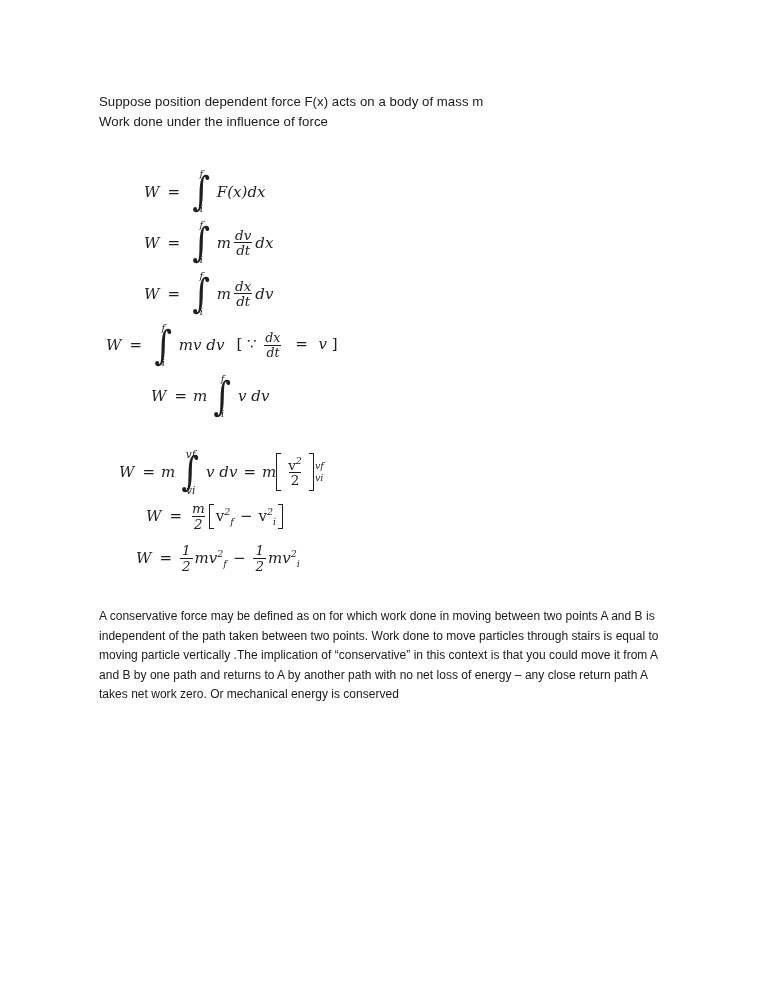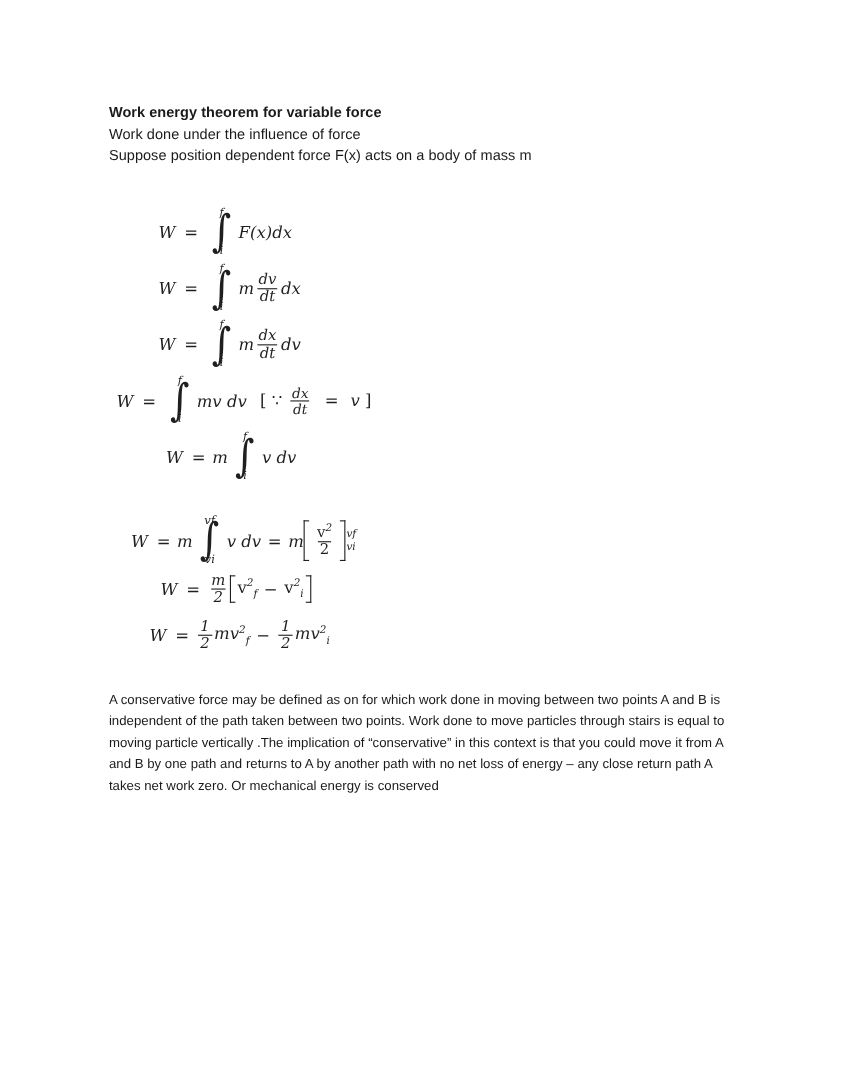--- a/index.html
+++ b/index.html
@@ -170,23 +170,22 @@
     color: #1a1a1a;
   }
 </style>
 </head>
 <body>
 
 <div class="page">
   <div class="content">
 
     <div>
-      <div class="intro-title">Work energy theorem for variable force</div>
+      <div class="intro-line">Suppose position dependent force F(x)  acts on a body of mass m</div>
       <div class="intro-line">Work done under the influence of force</div>
-      <div class="intro-line">Suppose position dependent force F(x)  acts on a body of mass m</div>
     </div>
 
     <div class="equations">
 
       <div class="eq eq-1">
         <span class="lhs">W</span>
         <span class="eqsign">=</span>
         <span class="integral">
           <span class="lim lim-top">f</span>
           <span class="sym">∫</span>

